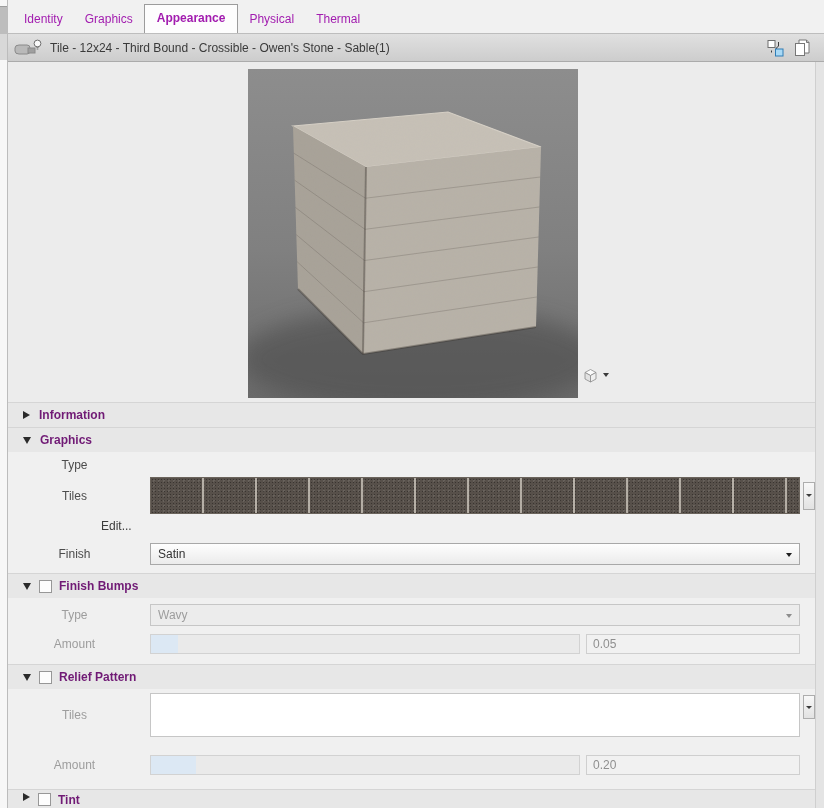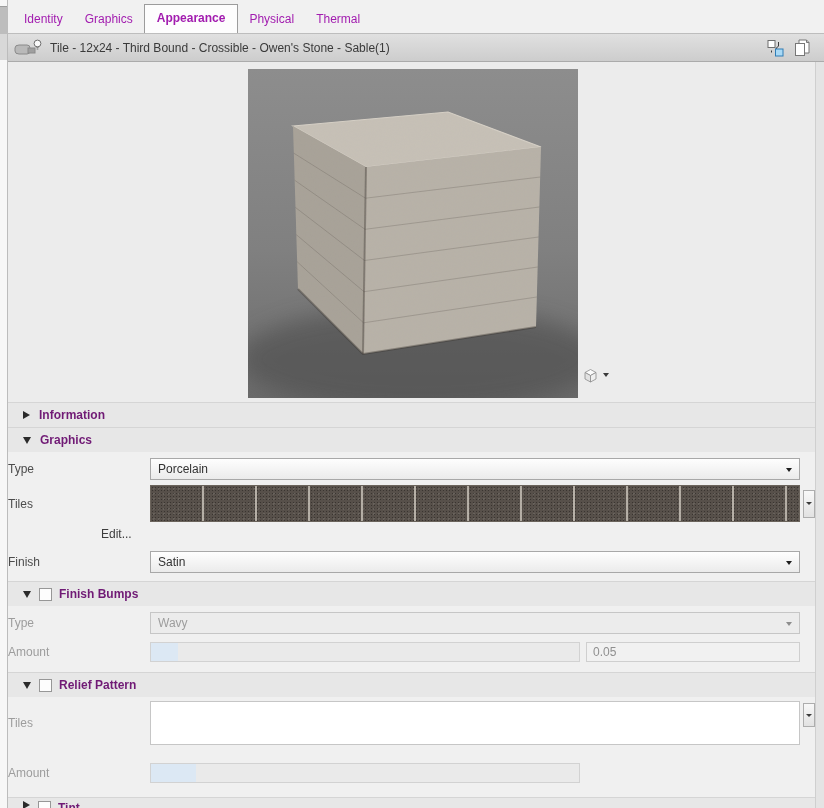--- a/index.html
+++ b/index.html
@@ -40,21 +40,21 @@
   .tri-right{width:0;height:0;border-left:7px solid #2a2a2a;border-top:4.5px solid transparent;border-bottom:4.5px solid transparent;flex:none;}
   .tri-down{width:0;height:0;border-top:7px solid #2a2a2a;border-left:4.5px solid transparent;border-right:4.5px solid transparent;flex:none;}
   .checkbox{width:13px;height:13px;background:#fdfdfd;border:1px solid #979797;box-sizing:border-box;margin-left:8px;flex:none;}
   .checkbox + .sec-label{margin-left:7px;}
 
   .sec-body{background:#f0f0f0;}
   .sec-body.ceramic{padding:6px 0 8px;}
   .sec-body.fbumps{padding:6px 0 10px;}
   .sec-body.relief{padding:4px 0 14px;}
   .row{display:flex;align-items:center;}
-  .row-label{width:142px;text-align:left;padding-right:9px;box-sizing:border-box;color:#4c4c4c;flex:none;}
+  .row-label{width:142px;text-align:center;padding-right:9px;box-sizing:border-box;color:#4c4c4c;flex:none;}
   .row-label.dim{color:#9d9d9d;}
   .ctrl{width:650px;flex:none;box-sizing:border-box;}
 
   .dropdown{position:relative;height:22px;background:linear-gradient(#fefefe,#ebebeb);border:1px solid #a8a8a8;
             display:flex;align-items:center;padding-left:7px;color:#333;}
   .dropdown .arrow{position:absolute;right:7px;top:9px;width:0;height:0;border-top:4px solid #1e1e1e;border-left:3.5px solid transparent;border-right:3.5px solid transparent;}
   .dropdown.disabled{background:#ececec;color:#9d9d9d;border-color:#c6c6c6;}
   .dropdown.disabled .arrow{border-top-color:#8d8d8d;}
 
   .texture{height:37px;border:1px solid #6b645c;
@@ -184,24 +184,20 @@
       <span class="sec-label">Information</span>
     </div>
 
     <div class="sec-header">
       <span class="tri-down"></span>
       <span class="sec-label">Graphics</span>
     </div>
     <div class="sec-body ceramic">
       <div class="row mb5">
         <span class="row-label">Type</span>
-        <div class="dropdown ctrl">
-          <span>Porcelain</span>
-          <span class="arrow"></span>
-        </div>
       </div>
       <div class="row mb4">
         <span class="row-label">Tiles</span>
         <div class="texture ctrl"></div>
         <div class="minibtn">
             <span class="mini-arrow"></span>
           </div>
       </div>
       <div class="row edit-row">
         <span class="edit-link">Edit...</span>
@@ -250,20 +246,23 @@
         <div class="whitebox ctrl"></div>
         <div class="minibtn short">
             <span class="mini-arrow"></span>
           </div>
       </div>
       <div class="row">
         <span class="row-label dim">Amount</span>
         <div class="slider">
             <div class="fill" style="width:45px"></div>
           </div>
+        <div class="valuebox">
+            <span>0.20</span>
+          </div>
       </div>
     </div>
 
     <div class="sec-header tint">
       <span class="tri-right"></span>
       <span class="checkbox"></span>
       <span class="sec-label">Tint</span>
     </div>
 
   </div>

